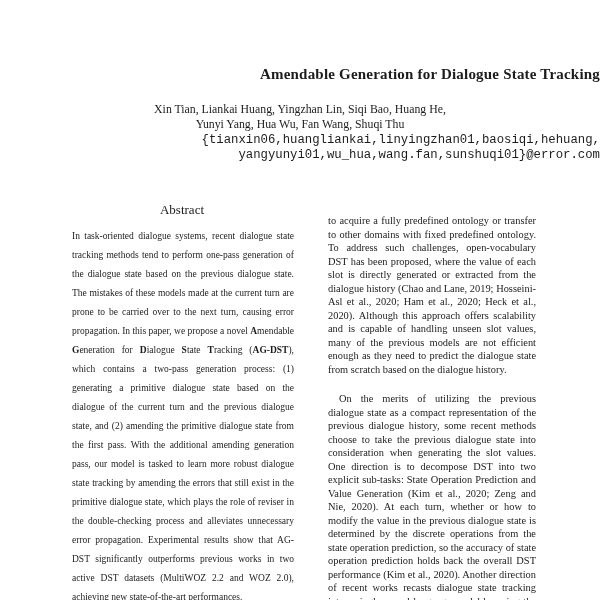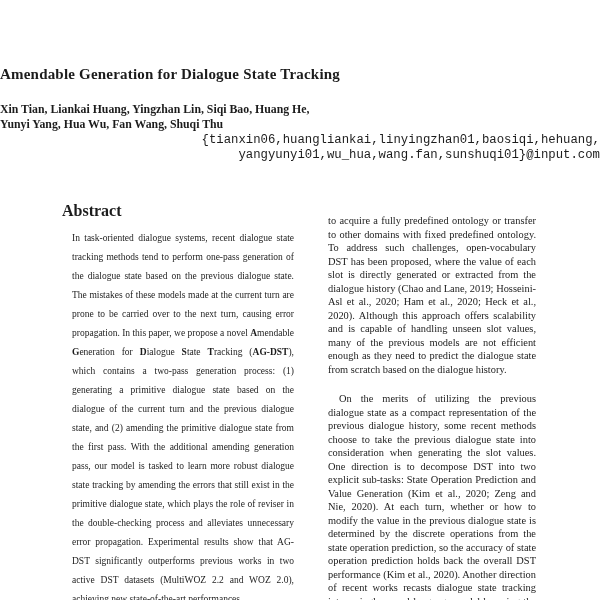--- a/index.html
+++ b/index.html
@@ -11,29 +11,30 @@
     position: relative;
     width: 600px;
     height: 600px;
     background: #ffffff;
     overflow: hidden;
     font-family: "Liberation Serif", serif;
     color: #1c1c1c;
   }
   .title {
     padding-top: 66px;
-    text-align: left;
+    text-align: right;
     font-size: 15px;
     font-weight: 700;
     letter-spacing: 0.2px;
   }
   .authors {
     margin-top: 19px;
+    text-align: center;
     font-size: 11.8px;
-    font-weight: 700;
+    font-weight: 400;
     line-height: 14.5px;
   }
   .affiliation {
     margin-top: 1px;
     text-align: center;
     font-size: 11.5px;
   }
   .emails {
     margin-top: 2px;
     text-align: right;
@@ -49,23 +50,23 @@
     width: 490px;
     display: flex;
     gap: 10px;
   }
   .col {
     width: 240px;
     flex: 0 0 240px;
   }
   .abstract-heading {
     padding-top: 4px;
-    text-align: left;
-    font-size: 16px;
-    font-weight: 700;
+    text-align: center;
+    font-size: 13px;
+    font-weight: 400;
   }
   .abstract-body {
     margin: 9px 8px 0 10px;
     font-size: 9.5px;
     line-height: 19px;
     text-align: justify;
   }
   .section-heading {
     margin-top: 11px;
     font-size: 17px;
@@ -98,21 +99,21 @@
   <div class="title">Amendable Generation for Dialogue State Tracking</div>
 
   <div class="authors">
     <div>Xin Tian, Liankai Huang, Yingzhan Lin, Siqi Bao, Huang He,</div>
     <div>Yunyi Yang, Hua Wu, Fan Wang, Shuqi Thu</div>
   </div>
 
 
   <div class="emails">
     <div>{tianxin06,huangliankai,linyingzhan01,baosiqi,hehuang,</div>
-    <div>yangyunyi01,wu_hua,wang.fan,sunshuqi01}@input.com</div>
+    <div>yangyunyi01,wu_hua,wang.fan,sunshuqi01}@error.com</div>
   </div>
 
   <div class="columns">
 
     <div class="col">
       <div class="abstract-heading">Abstract</div>
       <p class="abstract-body"><span>In task-oriented dialogue systems, recent dialogue state tracking methods tend to perform one-pass generation of the dialogue state based on the previous dialogue state. The mistakes of these models made at the current turn are prone to be carried over to the next turn, causing error propagation. In this paper, we propose a novel </span><span style="font-weight: 700;">A</span><span>mendable </span><span style="font-weight: 700;">G</span><span>eneration for </span><span style="font-weight: 700;">D</span><span>ialogue </span><span style="font-weight: 700;">S</span><span>tate </span><span style="font-weight: 700;">T</span><span>racking (</span><span style="font-weight: 700;">AG-DST</span><span>), which contains a two-pass generation process: (1) generating a primitive dialogue state based on the dialogue of the current turn and the previous dialogue state, and (2) amending the primitive dialogue state from the first pass. With the additional amending generation pass, our model is tasked to learn more robust dialogue state tracking by amending the errors that still exist in the primitive dialogue state, which plays the role of reviser in the double-checking process and alleviates unnecessary error propagation. Experimental results show that AG-DST significantly outperforms previous works in two active DST datasets (MultiWOZ 2.2 and WOZ 2.0), achieving new state-of-the-art performances.</span></p>
 
       <div class="section-heading">
         <span class="sec-num">1</span><span>Introduction</span>

